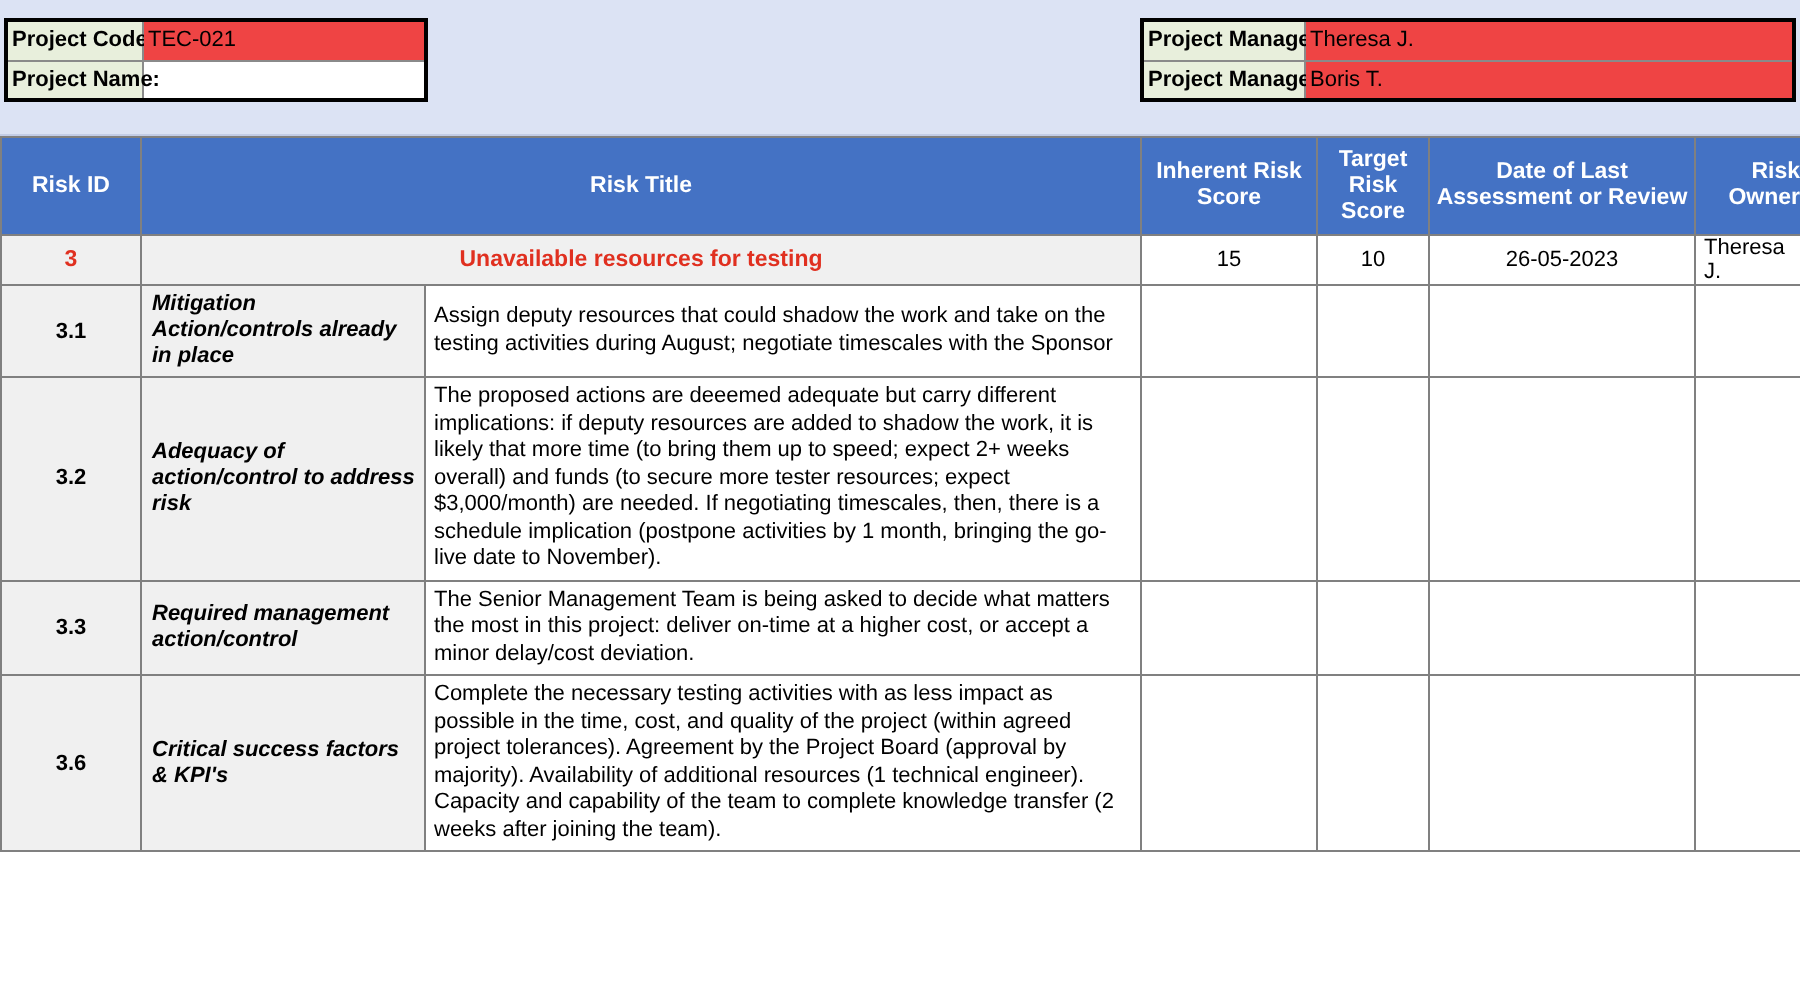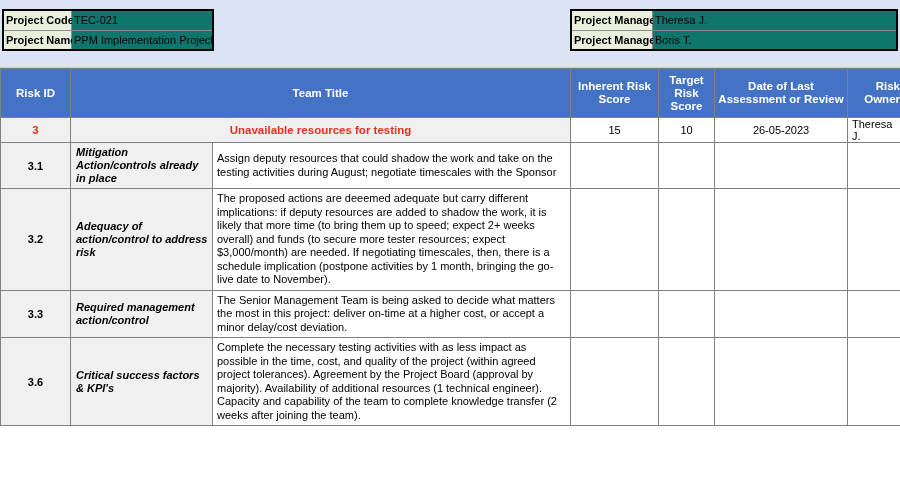--- a/index.html
+++ b/index.html
@@ -50,21 +50,21 @@
     white-space: nowrap;
     border-right: 1px solid #8a8a8a;
     box-sizing: border-box;
     color: #000;
   }
   .info-block.left  .info-label { width: 68px; }
   .info-block.right .info-label { width: 81px; }
 
   .info-value {
     flex: 1;
-    background: #0f766e;
+    background: #ef4444;
     font-size: 11px;
     line-height: 18px;
     padding-left: 2px;
     white-space: nowrap;
     overflow: hidden;
     color: #000;
   }
 
   
   .grid {
@@ -153,21 +153,20 @@
 
 <div class="banner">
 
   <div class="info-block left">
     <div class="info-row">
       <div class="info-label">Project Code:</div>
       <div class="info-value">TEC-021</div>
     </div>
     <div class="info-row">
       <div class="info-label">Project Name:</div>
-      <div class="info-value">PPM Implementation Project</div>
     </div>
   </div>
 
   <div class="info-block right">
     <div class="info-row">
       <div class="info-label">Project Manager:</div>
       <div class="info-value">Theresa J.</div>
     </div>
     <div class="info-row">
       <div class="info-label">Project Manager:</div>
@@ -184,21 +183,21 @@
     <col style="width:358px">
     <col style="width:88px">
     <col style="width:56px">
     <col style="width:133px">
     <col style="width:53px">
   </colgroup>
 
   <thead>
     <tr>
       <th>Risk ID</th>
-      <th colspan="2">Team Title</th>
+      <th colspan="2">Risk Title</th>
       <th>Inherent Risk Score</th>
       <th>Target Risk Score</th>
       <th>Date of Last Assessment or Review</th>
       <th class="left-al">Risk Owner</th>
     </tr>
   </thead>
 
   <tbody>
     <tr class="risk-row">
       <td class="risk-num">3</td>

